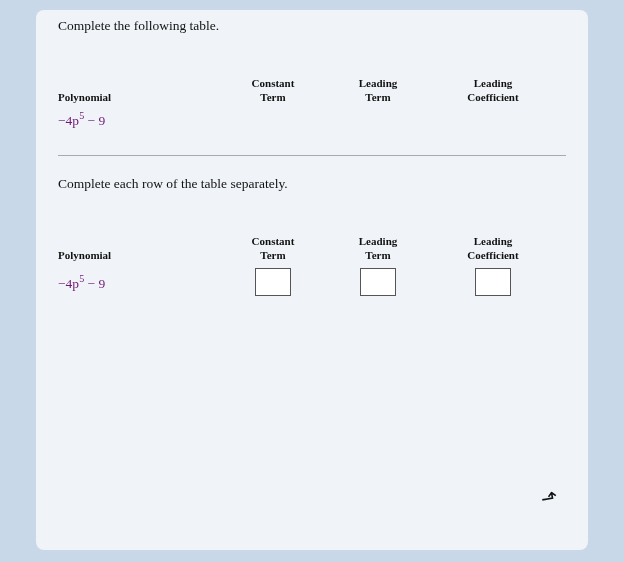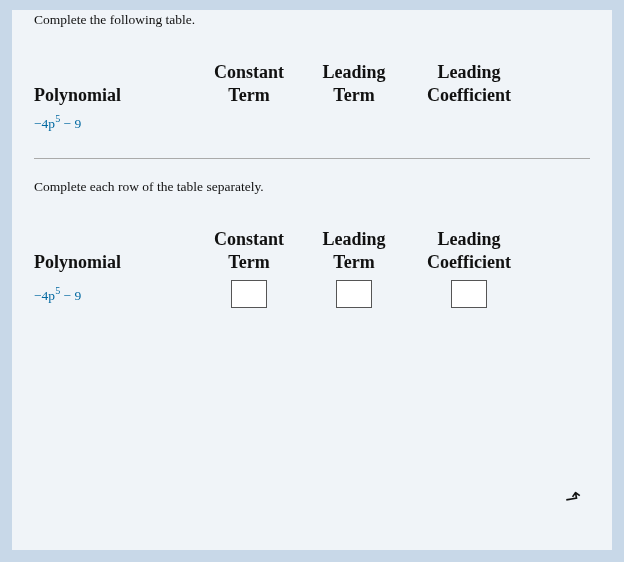--- a/index.html
+++ b/index.html
@@ -9,24 +9,24 @@
       display: flex;
       justify-content: center;
       align-items: flex-start;
       min-height: 562px;
       font-family: 'Times New Roman', Times, serif;
       padding: 10px;
     }
 
     .page {
       background: #f0f4f8;
-      width: 600px;
+      width: 552px;
       min-height: 540px;
-      border-radius: 0;
-      padding: 2px 22px;
+      border-radius: 8px;
+      padding: 8px 22px;
       position: relative;
     }
 
     .section {
       margin-bottom: 24px;
     }
 
     .instruction {
       font-size: 13.5px;
       margin-bottom: 14px;
@@ -62,35 +62,35 @@
     }
 
     .col-leading-coeff {
       width: 130px;
       min-width: 130px;
       text-align: center;
     }
 
     .header-cell {
       font-weight: bold;
-      font-size: 18px;
+      font-size: 11px;
       line-height: 1.3;
       color: #111;
       font-family: Liberation Serif, serif;
     }
 
     .table-row {
       display: flex;
       align-items: center;
       padding: 2px 0;
     }
 
     .cell {
       font-size: 13.5px;
-      color: #0369a1;
+      color: #701a75;
     }
 
     .poly-cell {
       width: 160px;
       min-width: 160px;
     }
 
     .divider {
       border: none;
       border-top: 1px solid #aaa;

